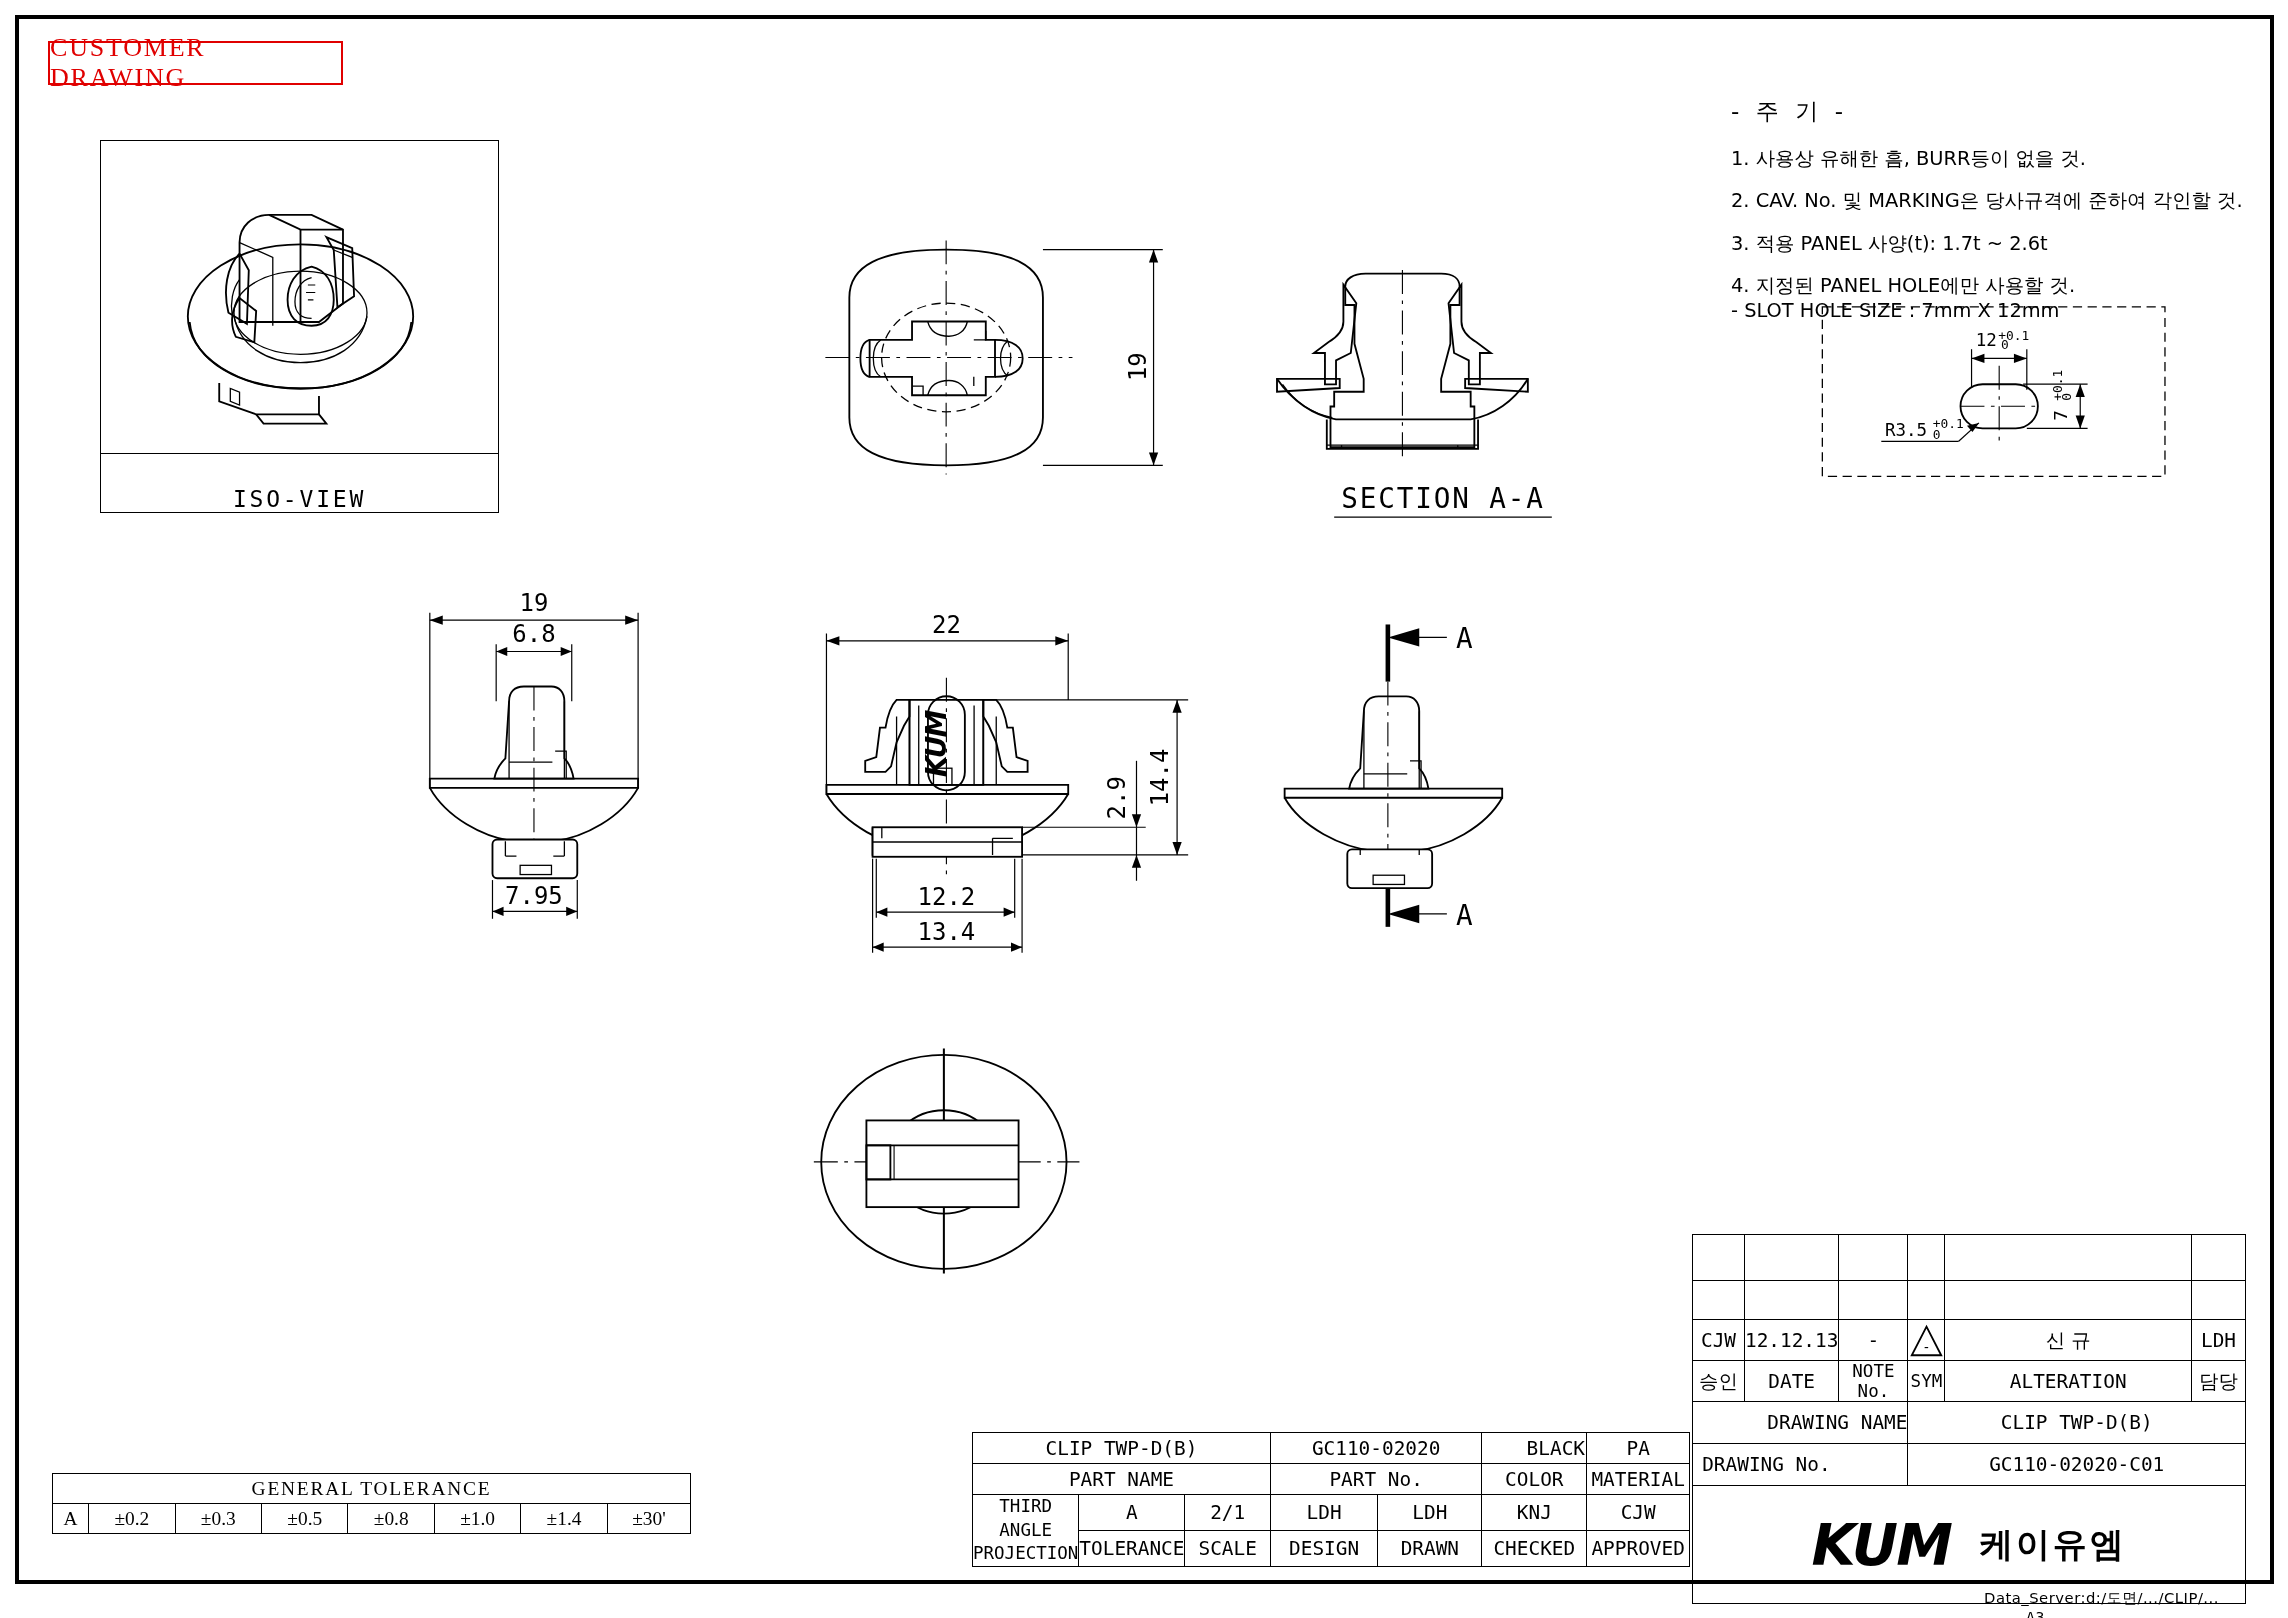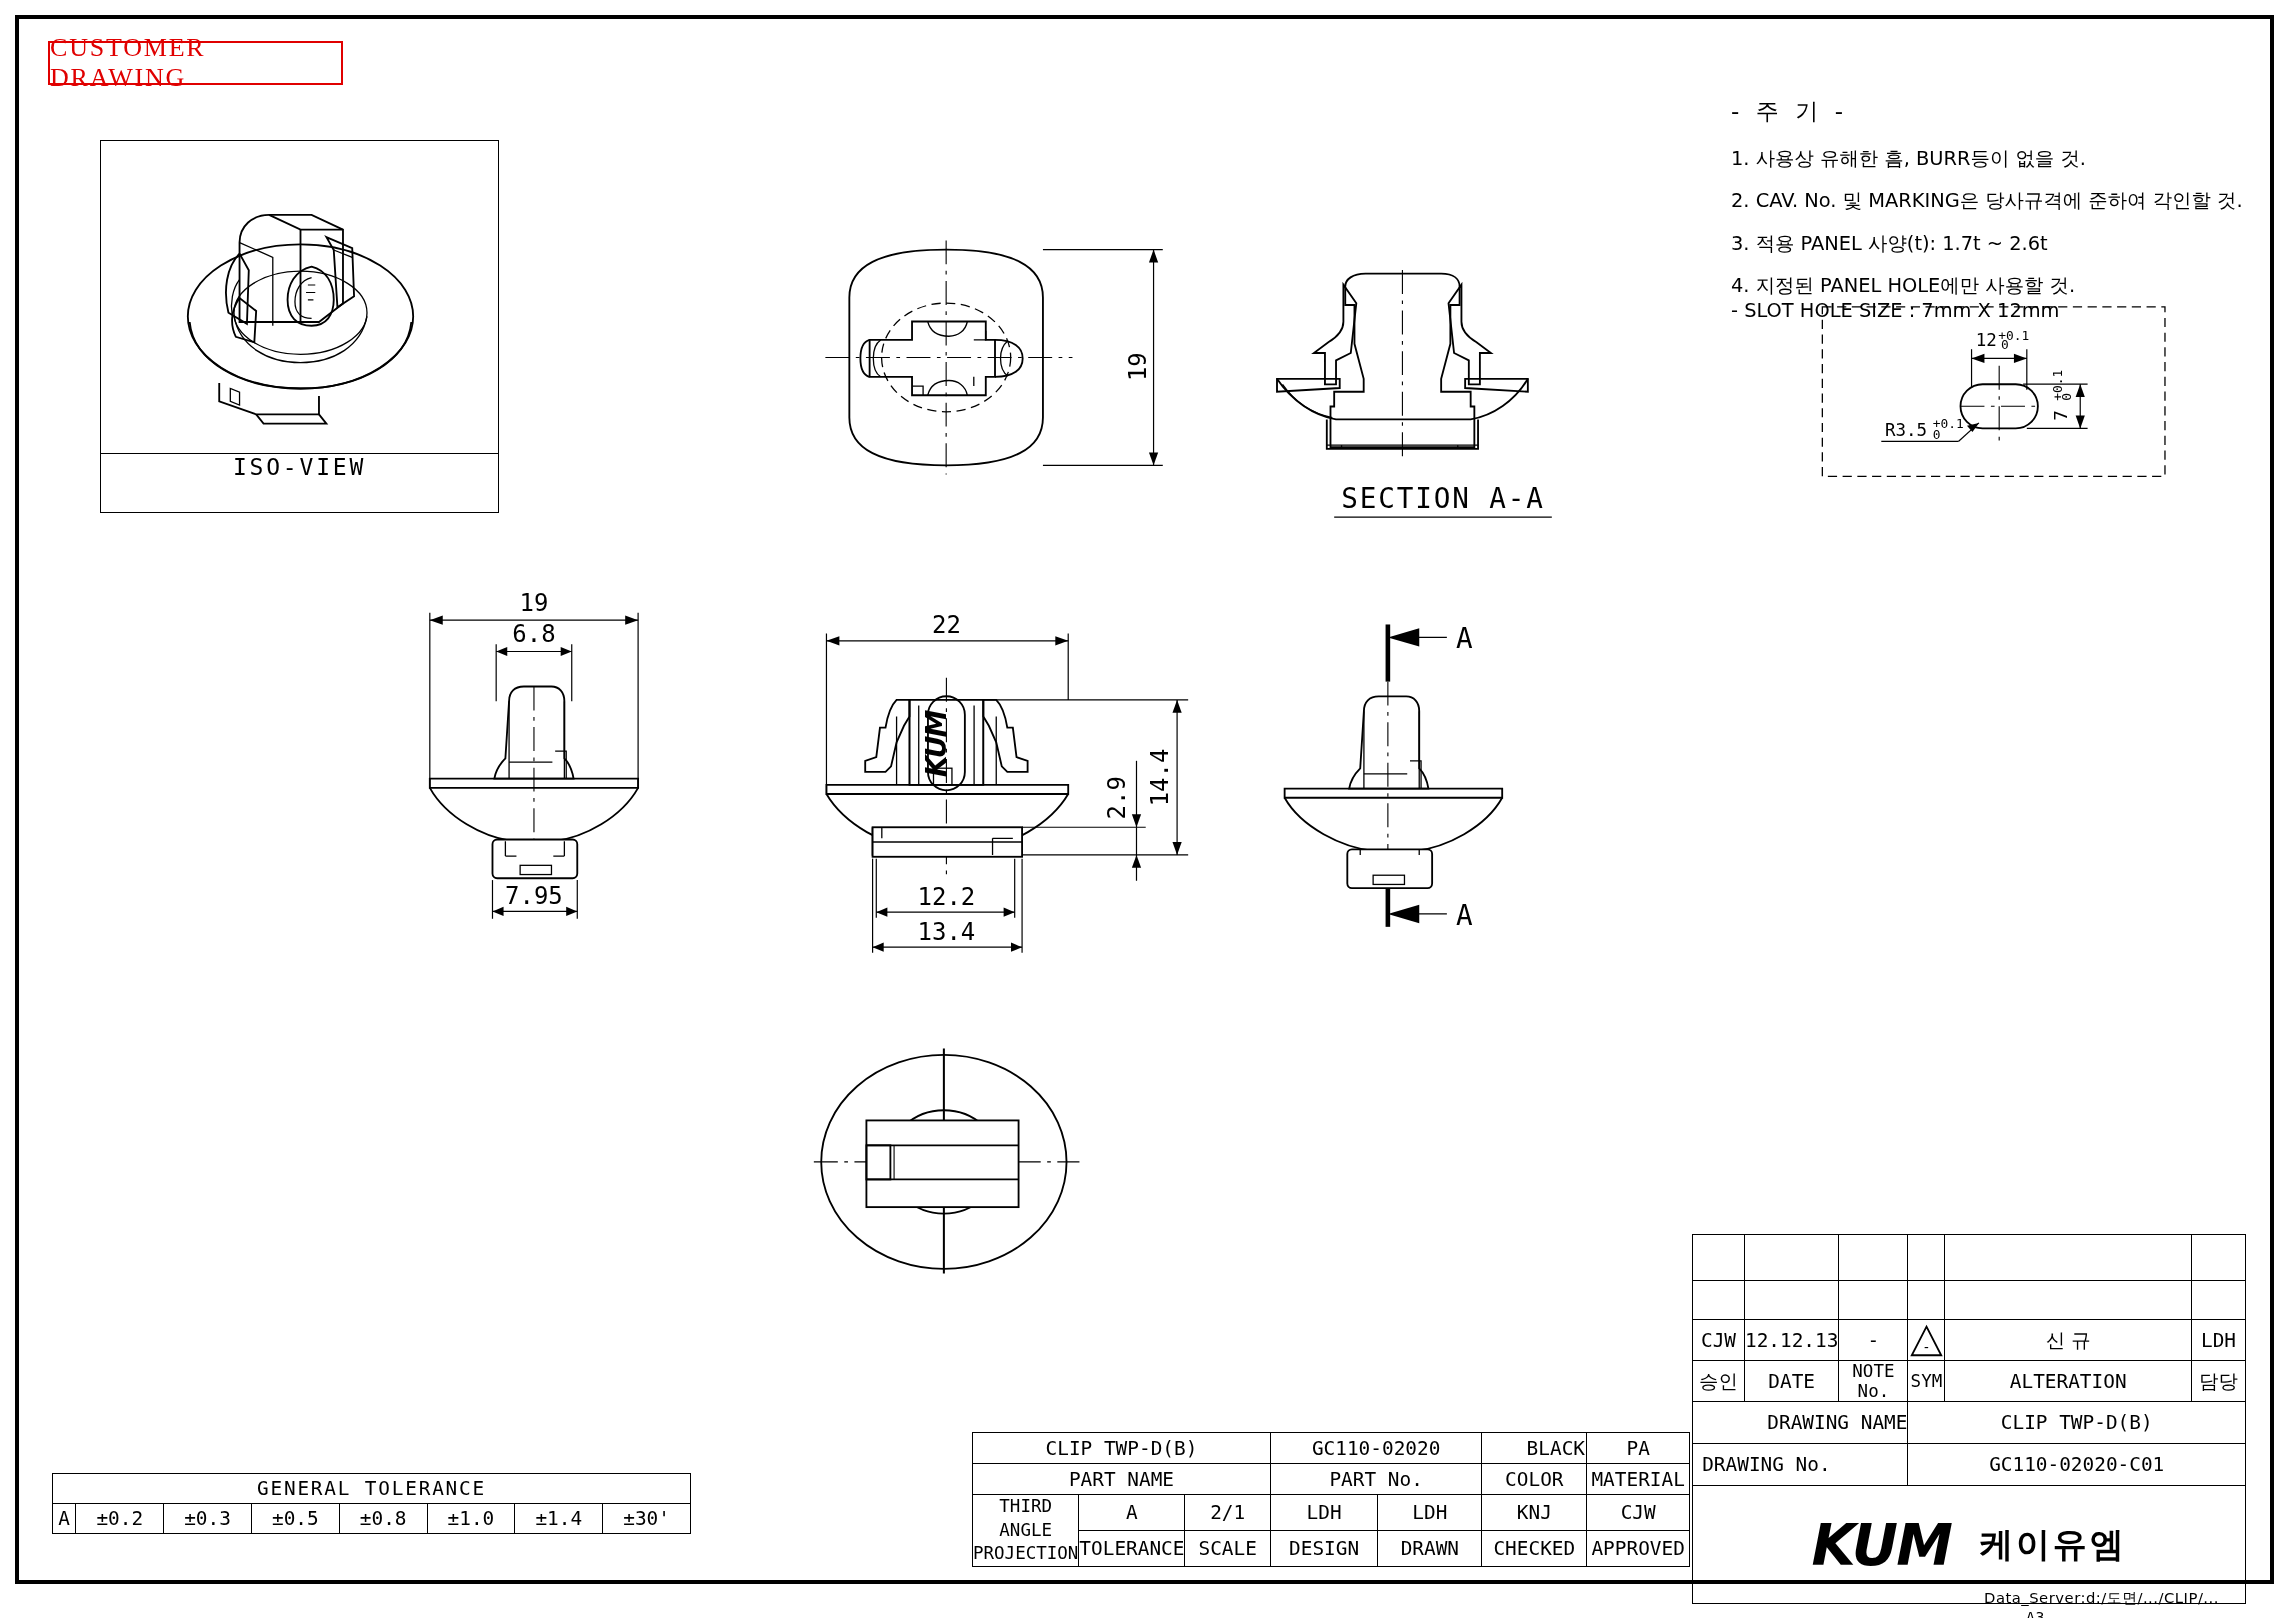--- a/index.html
+++ b/index.html
@@ -22,21 +22,21 @@
     display:flex; align-items:center; justify-content:center;
   }
   
   .iso-box {
     position:absolute; left:100px; top:140px; width:399px; height:373px;
     border:1.8px solid #000;
   }
   .iso-caption {
     position:absolute; left:0; bottom:0; width:100%; height:59px;
     border-top:1.8px solid #000;
-    display:flex; align-items:flex-start; justify-content:center;
+    display:flex; align-items:flex-end; justify-content:center;
     font-size:23px; letter-spacing:2.8px;
   }
   .iso-art { position:absolute; left:0; top:0; width:100%; height:314px; }
   
   .view { position:absolute; }
   svg { display:block; overflow:visible; }
   .ln   { fill:none; stroke:#000; stroke-width:2; }
   .ln-t { fill:none; stroke:#000; stroke-width:1.4; }
   .ln-h { fill:none; stroke:#000; stroke-width:1.2; }
   .cl   { fill:none; stroke:#000; stroke-width:1.2; stroke-dasharray:26 7 4 7; }
@@ -62,21 +62,21 @@
   .notes .nrow {
     font-size:19.4px; line-height:1.28; margin-bottom:17.5px;
     font-family:"DejaVu Sans","Liberation Sans",sans-serif;
     white-space:pre-line;
   }
   
   table { border-collapse:collapse; }
   td { border:1.8px solid #000; text-align:center; vertical-align:middle;
        font-size:19.4px; padding:0; }
   .gt-wrap { position:absolute; left:52px; top:1473px; width:639px; }
-  .gt-wrap table { width:100%; }
+  .gt-wrap table { width:100%;font-family:Liberation Serif, serif; }
   .gt-wrap td { height:30px; }
   .gt-title { letter-spacing:1.8px; }
   .pt-wrap { position:absolute; left:972px; top:1432px; width:718px; }
   .pt-wrap table { width:100%; }
   .tb-wrap { position:absolute; left:1692px; top:1234px; width:554px; }
   .tb-wrap table { width:100%; }
   .tb-wrap td { height:34px; }
   .leftal { text-align:left; padding-left:9.2px; }
   .logo-cell { height:118px !important; }
   .logo-row { display:flex; align-items:center; justify-content:center; gap:28px; }

